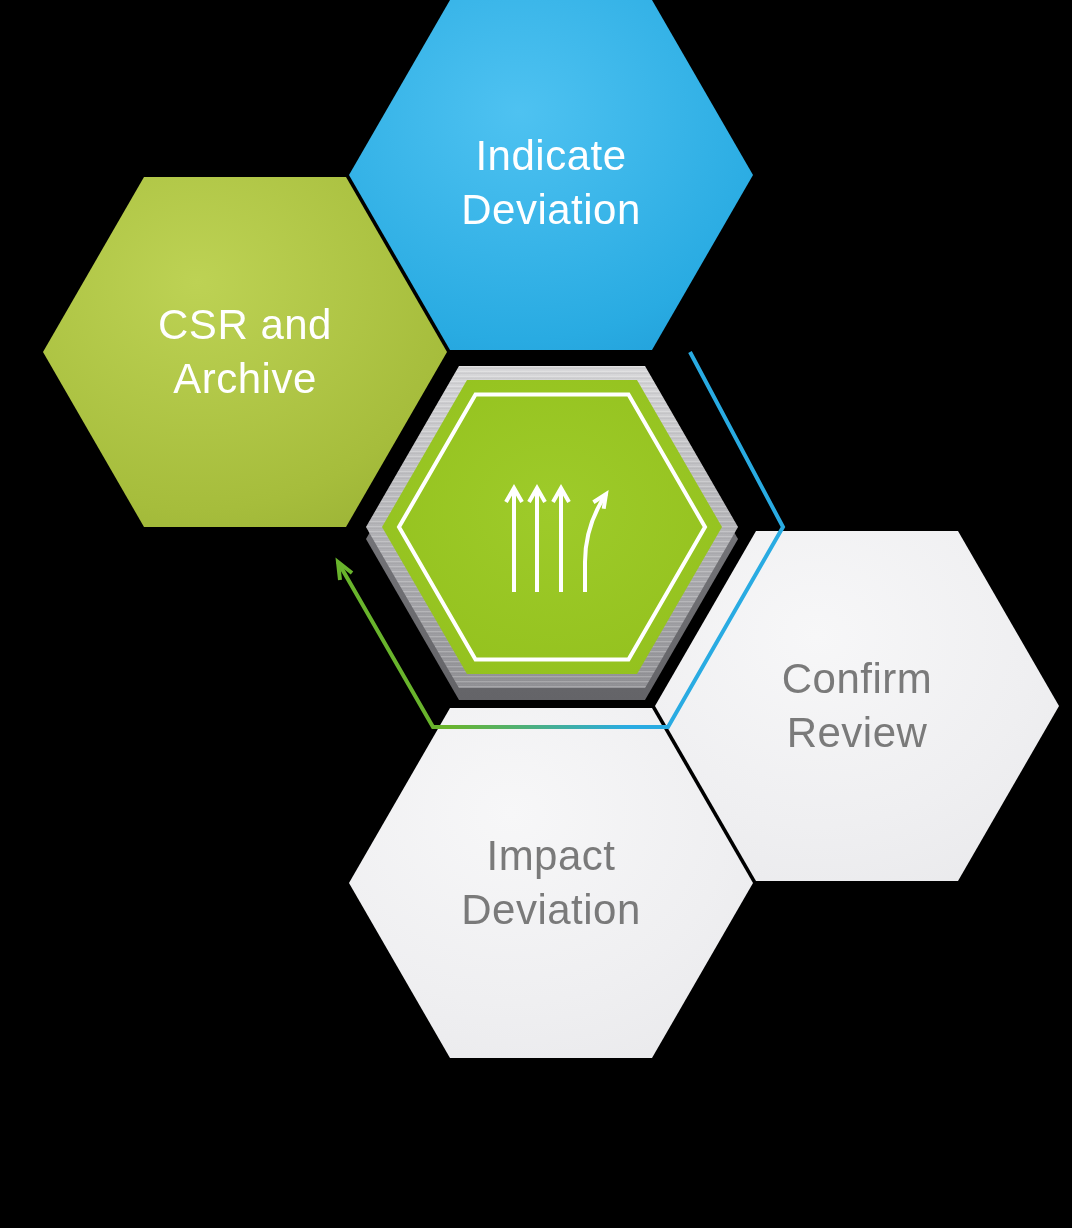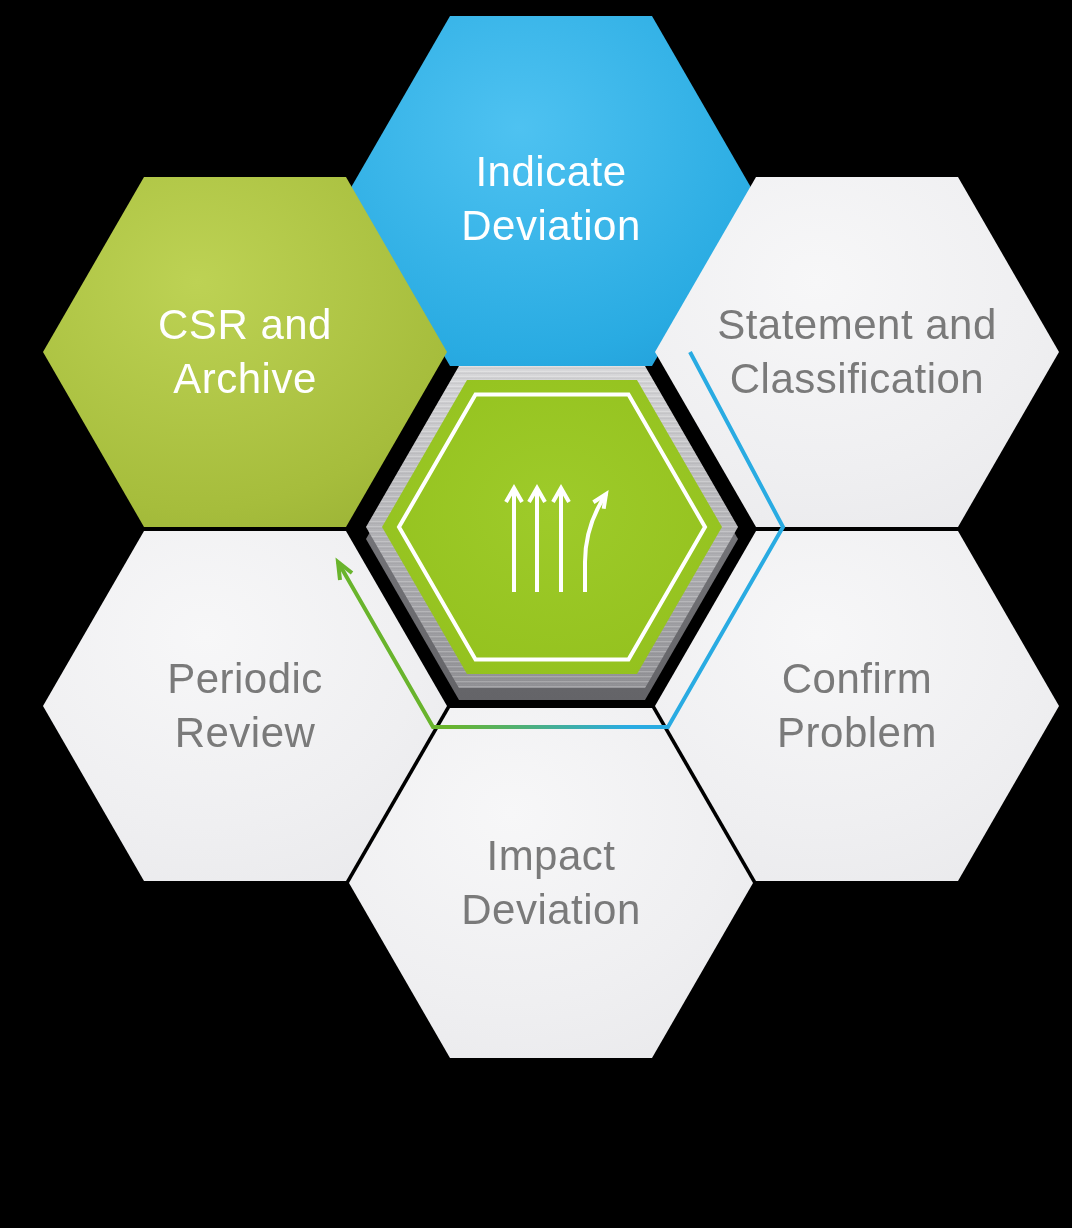--- a/index.html
+++ b/index.html
@@ -26,21 +26,21 @@
     width: 404px;
     height: 350px;
     clip-path: polygon(0% 50%, 25% 0%, 75% 0%, 100% 50%, 75% 100%, 25% 100%);
   }
   .tile { filter: drop-shadow(3px 9px 9px rgba(0,0,0,0.45)); }
   .tile--gray  { background: radial-gradient(120% 120% at 40% 30%, #f7f7f8 0%, #efeff1 45%, #e3e3e6 100%); }
   .tile--blue  { background: radial-gradient(118% 118% at 42% 32%, #4ec2f1 0%, #29abe2 55%, #1389c9 100%); }
   .tile--green { background: radial-gradient(118% 118% at 38% 30%, #bdd254 0%, #a6bd3c 55%, #8aa32b 100%); }
   .tile--outline { background: transparent; filter: none; }
 
-  .pos-indicate  { left: 349px; top: 0px; margin-top: 16px; }
+  .pos-indicate  { left: 349px; top: 0px; }
   .pos-csr       { left: 43px;  top: 177px; text-decoration: underline; }
   .pos-statement { left: 655px; top: 177px; }
   .pos-periodic  { left: 43px;  top: 531px; }
   .pos-confirm   { left: 655px; top: 531px; }
   .pos-impact    { left: 349px; top: 708px; }
   .pos-feedback  { left: 53px;  top: 878px; }
 
   .hex-label {
     position: absolute;
     inset: 0;
@@ -103,33 +103,25 @@
   <div class="hex tile tile--blue pos-indicate">
     <div class="hex-label hex-label--white">Indicate
 Deviation</div>
   </div>
 
   <div class="hex tile tile--green pos-csr">
     <div class="hex-label hex-label--white">CSR and
 Archive</div>
   </div>
 
-  <div class="hex tile tile--gray pos-statement">
-    <div class="hex-label">Statement and
-Classification</div>
-  </div>
 
-  <div class="hex tile tile--gray pos-periodic">
-    <div class="hex-label">Periodic
-Review</div>
-  </div>
 
   <div class="hex tile tile--gray pos-confirm">
     <div class="hex-label">Confirm
-Problem</div>
+Review</div>
   </div>
 
   <div class="hex tile tile--gray pos-impact">
     <div class="hex-label">Impact
 Deviation</div>
   </div>
 
 
   <div class="hex slab-depth"></div>
   <div class="hex slab-face"></div>

